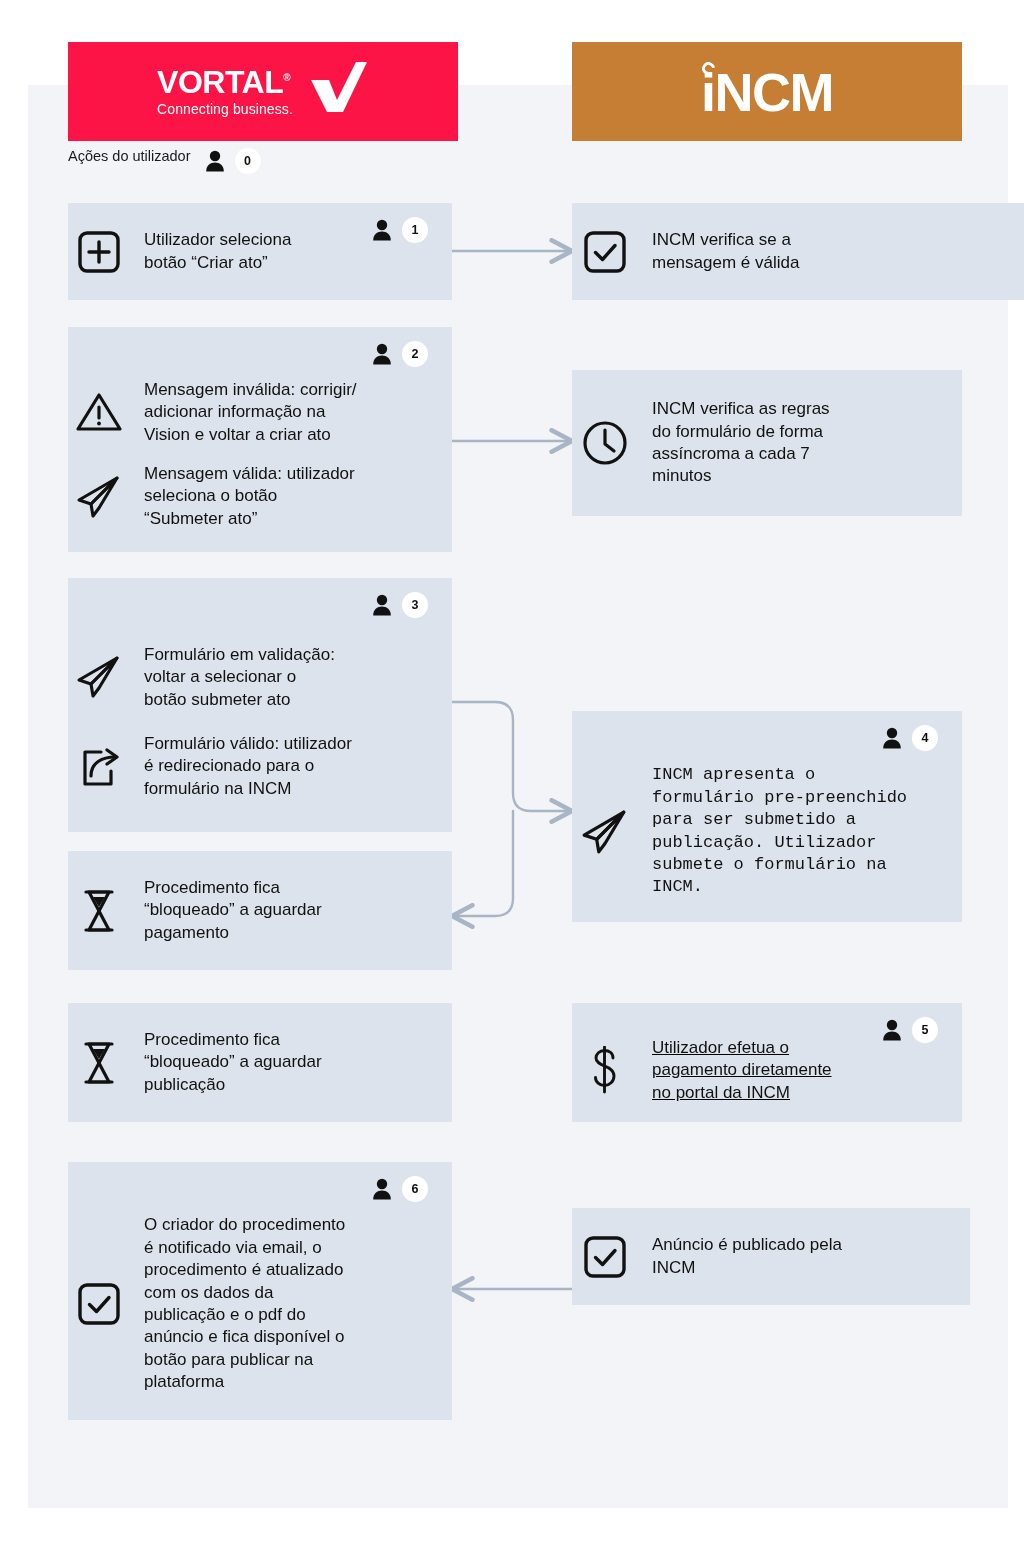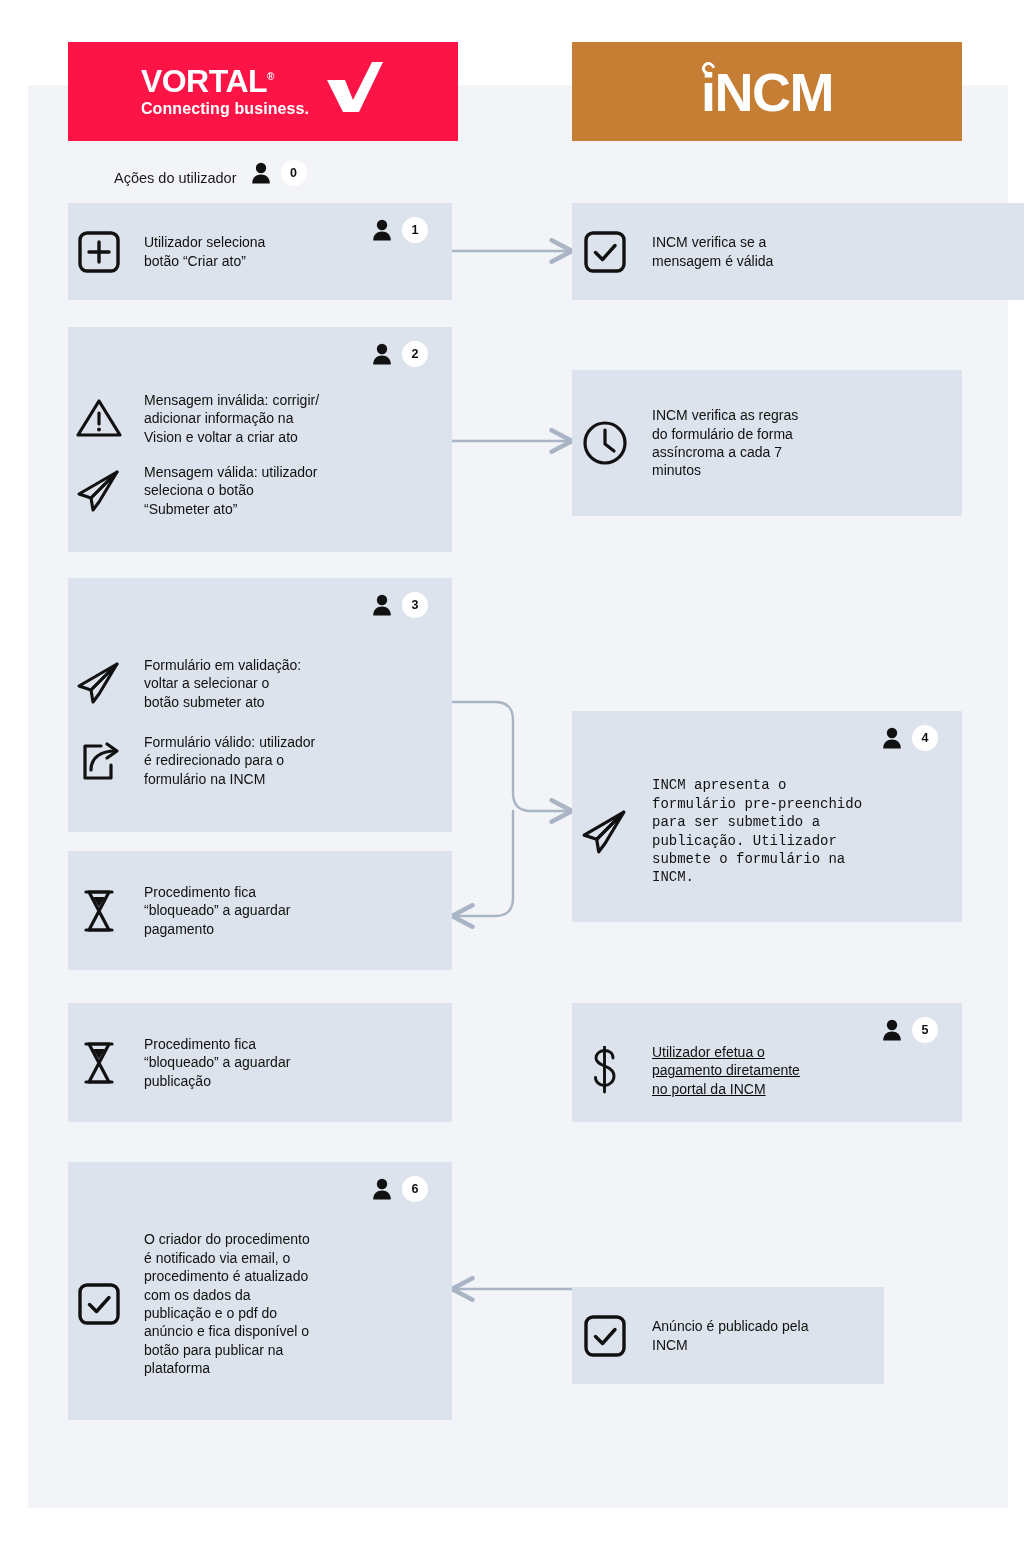--- a/index.html
+++ b/index.html
@@ -37,44 +37,44 @@
   .vortal-words { display: flex; flex-direction: column; align-items: flex-start; }
   .vortal-word {
     color: #ffffff; font-weight: 700; font-size: 32px;
     letter-spacing: -0.5px; line-height: 1; position: relative;
     font-family: "Liberation Sans", sans-serif;
   }
   .vortal-reg {
     font-size: 10px; vertical-align: super; font-weight: 700;
   }
   .vortal-tag {
-    color: #ffffff; font-size: 16px; letter-spacing: 0.1px;
-    margin-top: 3px; font-weight: 700;
+    color: #ffffff; font-size: 14px; letter-spacing: 0.1px;
+    margin-top: 3px; font-weight: 400;
   }
   .vortal-check { margin-left: -2px; margin-top: -10px; }
 
   
   .incm-lockup {
     color: #ffffff; font-weight: 700; font-size: 54px;
     letter-spacing: -1.5px; line-height: 1;
     display: flex; align-items: flex-end;
   }
   .incm-i-wrap { position: relative; display: inline-block; }
   .incm-c-mark {
     position: absolute; left: 1px; top: -3px;
     width: 13px; height: 13px;
     border: 3px solid #ffffff; border-radius: 50%;
     border-right-color: transparent; border-top-color: #ffffff;
     transform: rotate(35deg);
   }
 
   
   .legend {
-    position: absolute; left: 68px; top: 160px;
-    display: flex; align-items: flex-end; gap: 14px; margin-left: 46px;
+    position: absolute; left: 68px; top: 148px;
+    display: flex; align-items: flex-start; gap: 14px;
   }
   .legend-label { font-size: 14.5px; color: #1a1a1a; }
 
   
   .actor {
     display: inline-flex; align-items: center; gap: 10px;
   }
   .actor-icon { width: 20px; height: 22px; display: block; }
   .badge {
     width: 26px; height: 26px; border-radius: 50%;
@@ -96,21 +96,21 @@
     width: 100%;
   }
   .row {
     display: flex; align-items: center; gap: 14px;
   }
   .icon-cell {
     width: 62px; min-width: 62px; display: flex;
     align-items: center; justify-content: center;
   }
   .txt {
-    font-size: 14px; line-height: 1.32; color: #111111;
+    font-size: 17px; line-height: 1.32; color: #111111;
     white-space: pre-line;
   }
 
   
   .conn { position: absolute; overflow: visible; }
 </style>
 </head>
 <body>
 
 <div id="stage">
@@ -413,21 +413,21 @@
             <line x1="18.5" y1="1" x2="18.5" y2="46" stroke="#111111" stroke-width="2.9" stroke-linecap="round"></line>
           </svg>
         </div>
         <div class="txt">Utilizador efetua o
 pagamento diretamente
 no portal da INCM</div>
       </div>
     </div>
   </div>
 
-  <div class="card" style="left:572px; top:1287px; width:312px; height:97px;">
+  <div class="card" style="left:572px; top:1208px; width:398px; height:97px;">
     <div class="card-body">
       <div class="row">
         <div class="icon-cell" style="width:66px;min-width:66px;">
           <svg width="44" height="44" viewBox="0 0 44 44">
             <rect x="3" y="3" width="38" height="38" rx="7" fill="none" stroke="#111111" stroke-width="3.4"></rect>
             <path d="M12.5 22.5 L19.5 29.5 L32 15.5" fill="none" stroke="#111111" stroke-width="3.4" stroke-linecap="round" stroke-linejoin="round"></path>
           </svg>
         </div>
         <div class="txt">Anúncio é publicado pela
 INCM</div>

